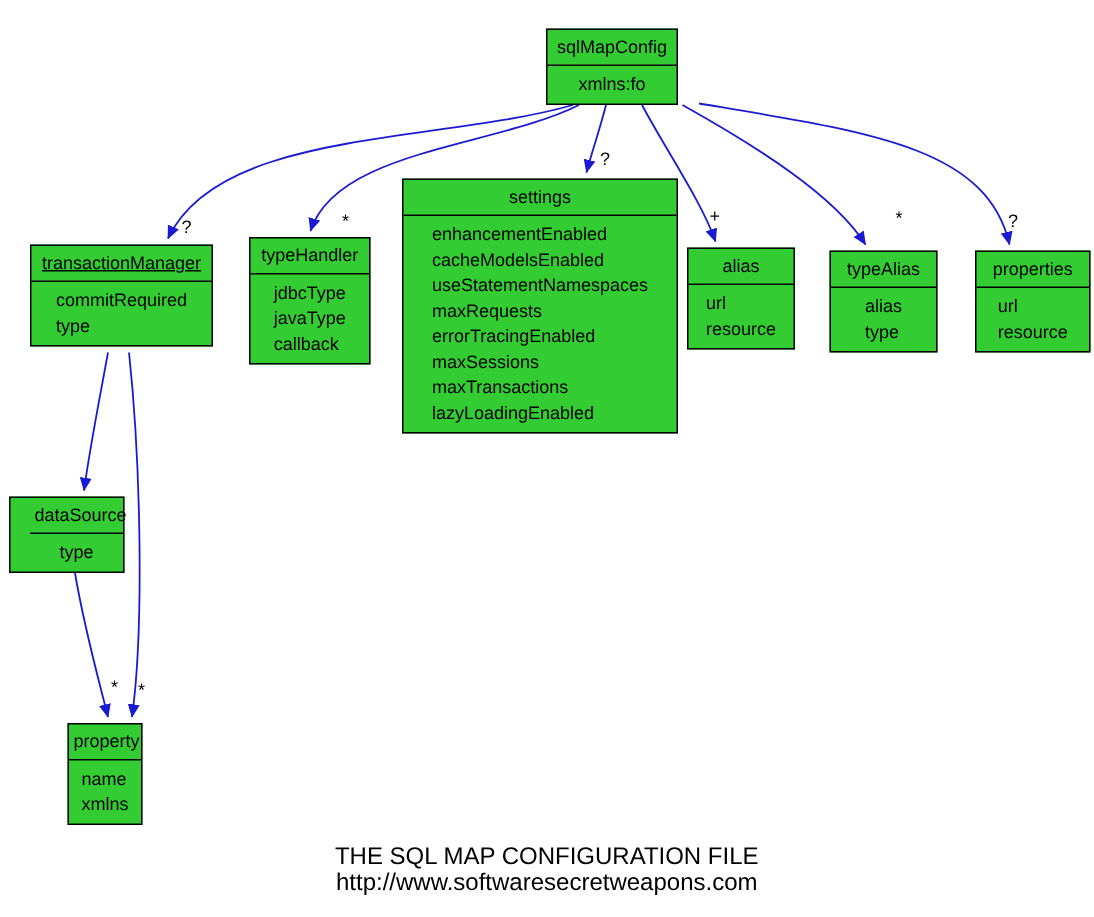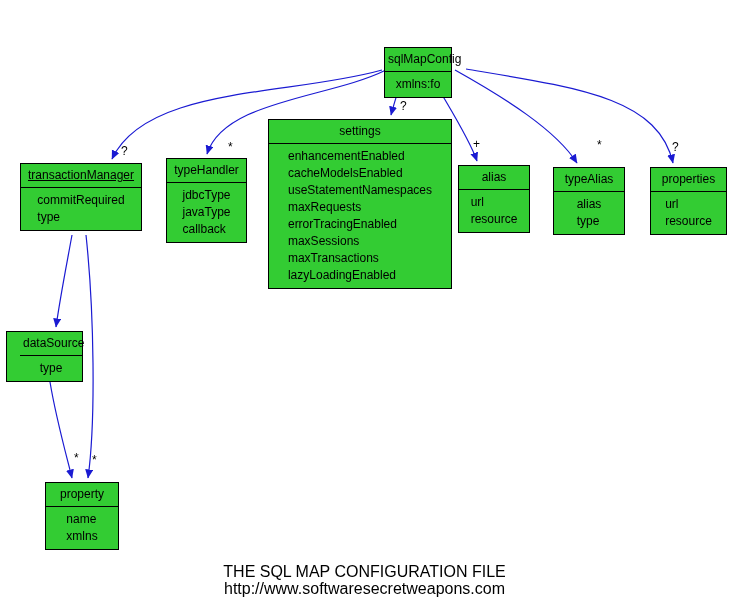--- a/index.html
+++ b/index.html
@@ -54,21 +54,21 @@
     <path class="edge" d="M 386 70 C 330 98, 224 100, 207 154" marker-end="url(#arrow)"></path>
     <path class="edge" d="M 404 70 C 400 86, 394 103, 391 115" marker-end="url(#arrow)"></path>
     <path class="edge" d="M 428 70 C 444 100, 468 135, 477 161" marker-end="url(#arrow)"></path>
     <path class="edge" d="M 455 70 C 505 98, 556 130, 577 163" marker-end="url(#arrow)"></path>
     <path class="edge" d="M 466 69 C 580 88, 658 98, 673 163" marker-end="url(#arrow)"></path>
     <path class="edge" d="M 72 235 C 66 268, 60 298, 56 327" marker-end="url(#arrow)"></path>
     <path class="edge" d="M 86 235 C 94 310, 96 420, 88 478" marker-end="url(#arrow)"></path>
     <path class="edge" d="M 50 382 C 56 418, 65 450, 72 478" marker-end="url(#arrow)"></path>
   </svg>
 
-  <div class="node" style="left:384px;top:19px;width:68px;margin-top:28px;">
+  <div class="node" style="left:364px;top:19px;width:88px;">
     <div class="node-title">sqlMapConfig</div>
     <div class="node-attrs"><div class="attr-block"><div>xmlns:fo</div></div></div>
   </div>
 
   <div class="node" style="left:20px;top:163px;width:122px;text-decoration:underline;">
     <div class="node-title">transactionManager</div>
     <div class="node-attrs"><div class="attr-block"><div>commitRequired</div><div>type</div></div></div>
   </div>
 
   <div class="node" style="left:166px;top:158px;width:81px;">
@@ -94,21 +94,21 @@
   <div class="node" style="left:650px;top:167px;width:77px;">
     <div class="node-title">properties</div>
     <div class="node-attrs"><div class="attr-block"><div>url</div><div>resource</div></div></div>
   </div>
 
   <div class="node" style="left:6px;top:331px;width:77px;padding-left:13px;">
     <div class="node-title">dataSource</div>
     <div class="node-attrs"><div class="attr-block"><div>type</div></div></div>
   </div>
 
-  <div class="node" style="left:45px;top:482px;width:74px;">
+  <div class="node" style="left:45px;top:482px;width:50px;">
     <div class="node-title">property</div>
     <div class="node-attrs"><div class="attr-block"><div>name</div><div>xmlns</div></div></div>
   </div>
 
   <span class="mult" style="left:121px;top:145px;">?</span>
   <span class="mult" style="left:228px;top:141px;">*</span>
   <span class="mult" style="left:400px;top:100px;">?</span>
   <span class="mult" style="left:473px;top:138px;">+</span>
   <span class="mult" style="left:597px;top:139px;">*</span>
   <span class="mult" style="left:672px;top:141px;">?</span>

